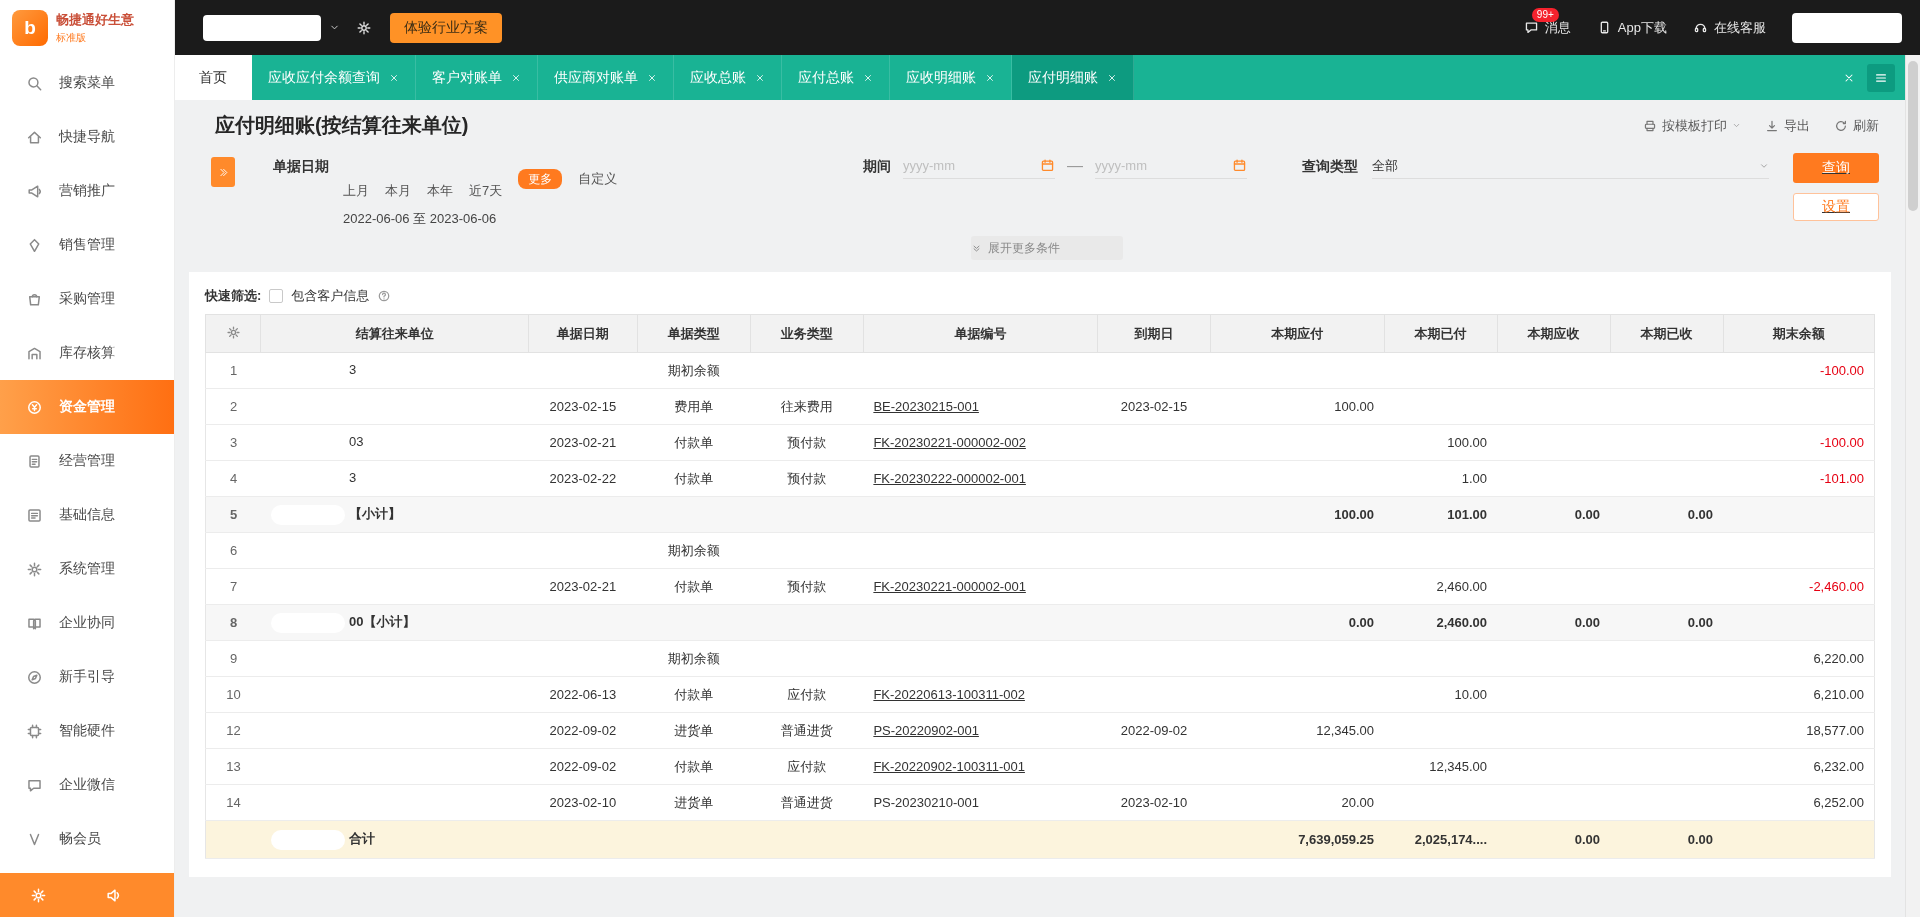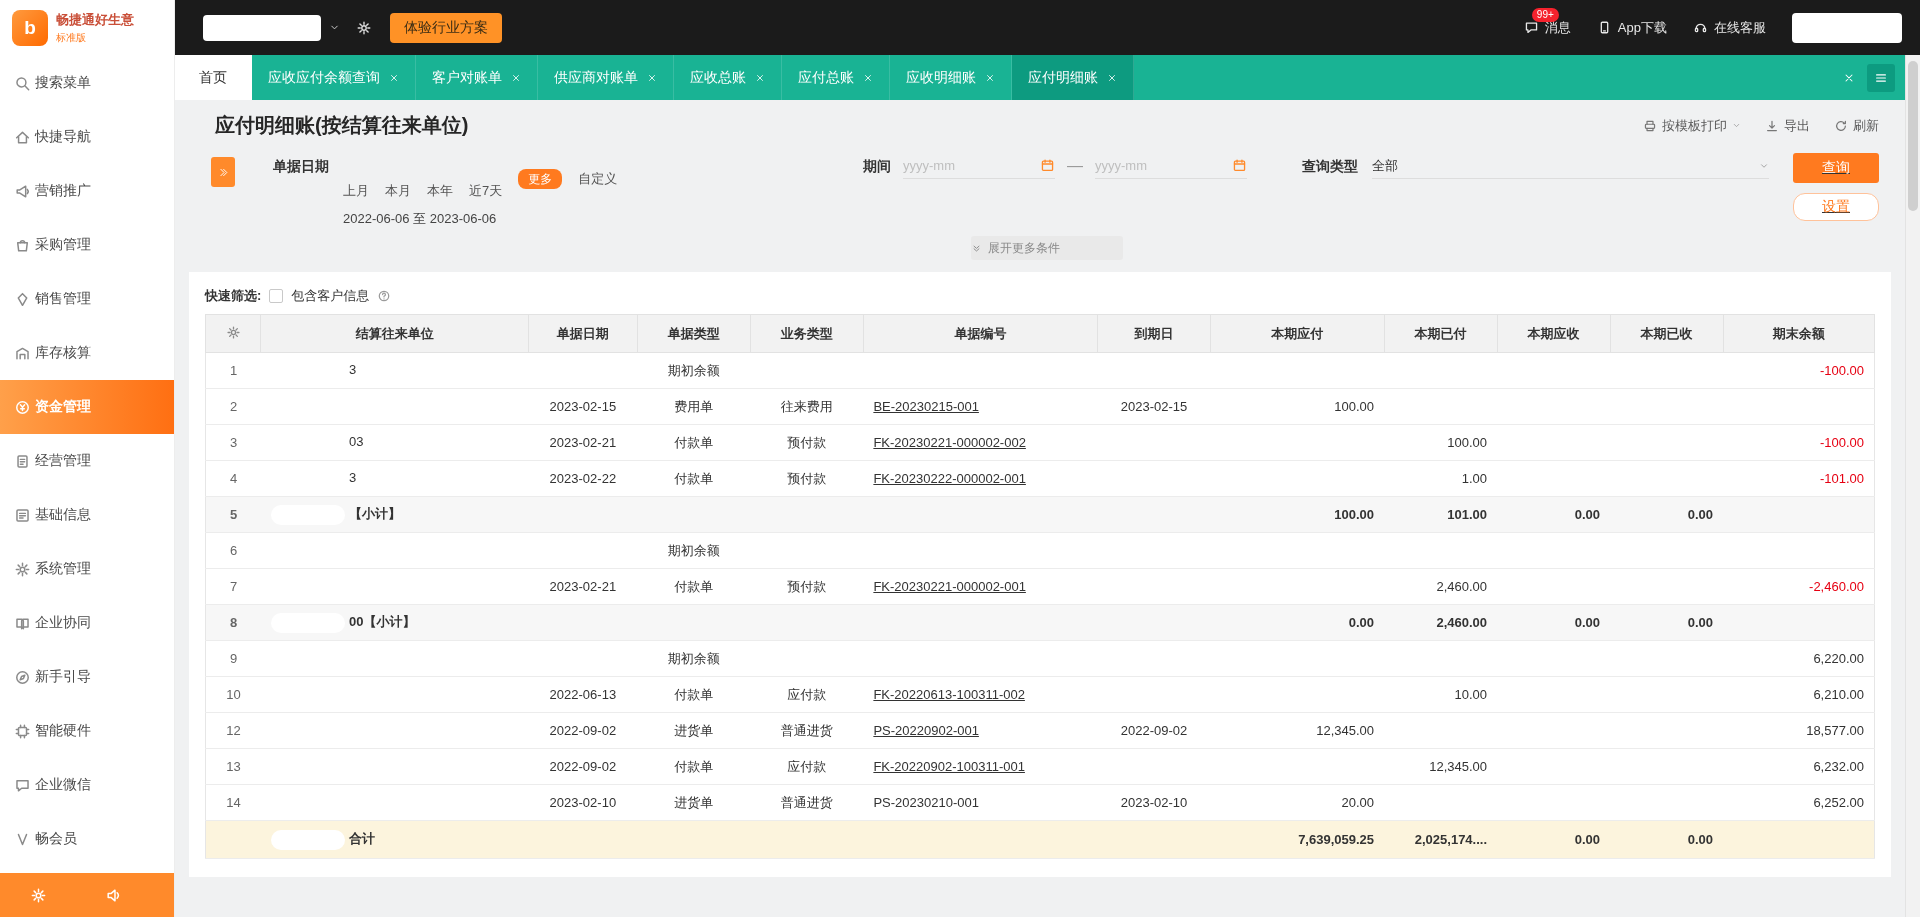--- a/index.html
+++ b/index.html
@@ -14,21 +14,21 @@
   
   .sidebar{ position:absolute; left:0; top:0; width:175px; height:917px; background:#fff;
     display:flex; flex-direction:column; z-index:20; border-right:1px solid #ededed;}
   .brand{ height:56px; display:flex; align-items:center; gap:8px; padding:0 8px 0 12px; }
   .brand-logo{ width:36px; height:36px; border-radius:8px; flex:none;
     background:linear-gradient(135deg,#ff9a3e,#ff6a00); color:#fff; display:flex;
     align-items:center; justify-content:center; font-size:19px; font-weight:bold;}
   .brand-name{ font-size:13px; font-weight:bold; color:#c94f38; white-space:nowrap;}
   .brand-edition{ font-size:10px; color:#ff7a1f; margin-top:2px;}
   #sideNav{ flex:1; overflow:hidden; }
-  .side-item{ height:54px; display:flex; align-items:center; gap:4px; padding-left:14px;
+  .side-item{ height:54px; display:flex; align-items:center; gap:16px; padding-left:26px;
     font-size:14px; color:#4a4a4a; cursor:pointer; white-space:nowrap;}
   .side-item .ic-slot{ font-size:17px; color:#8a8a8a;}
   .side-item.active{ background:linear-gradient(90deg,#ffa04a,#ff6f12); color:#fff; font-weight:bold;}
   .side-item.active .ic-slot{ color:#fff;}
   .side-bottom{ height:44px; background:#ff8a2b; display:flex; align-items:center;
     gap:58px; padding-left:30px;}
   .side-bottom .ic-slot{ font-size:17px; color:#fff; cursor:pointer;}
 
   
   .topbar{ position:absolute; left:175px; right:0; top:0; height:55px; background:#1b1b1b;
@@ -91,21 +91,21 @@
   .cal{ color:#ff8a2b; font-size:15px; cursor:pointer;}
   .dash{ color:#999;}
   .f-qtype{ flex:1; display:flex; align-items:center; gap:14px; margin-left:55px;}
   .qtype-select{ flex:1; max-width:420px; height:26px; border-bottom:1px solid #ddd; display:flex;
     align-items:center; justify-content:space-between; font-size:13px; color:#333; cursor:pointer;}
   .qtype-select .ic-slot{ font-size:10px; color:#999;}
   .f-buttons{ display:flex; flex-direction:column; gap:10px; margin-left:24px;text-decoration:underline;}
   .btn-query{ width:86px; height:30px; background:#ff7a1f; color:#fff; border:none; border-radius:3px;
     font-size:14px; cursor:pointer; font-family:inherit;}
   .btn-settings{ width:86px; height:28px; background:#fff; color:#ff7a1f; border:1px solid #ffc29a;
-    border-radius:12px; font-size:14px; cursor:pointer; font-family:inherit;}
+    border-radius:3px; font-size:14px; cursor:pointer; font-family:inherit;}
   .expand-more{ width:152px; height:24px; margin:8px auto 0; background:#e9e9e9; color:#8a8a8a;
     font-size:12px; display:flex; align-items:center; gap:6px;
     border-radius:3px; cursor:pointer;}
   .expand-more .ic-slot{ font-size:11px;}
 
   
   .card{ margin:12px 14px 0; background:#fff; padding:6px 16px 18px;}
   .quickfilter{ display:flex; align-items:center; gap:8px; height:36px; font-size:13px; color:#333;}
   .qf-label{ font-weight:bold;}
   .checkbox{ width:14px; height:14px; border:1px solid #c9c9c9; border-radius:2px; background:#fff; cursor:pointer;}
@@ -165,33 +165,33 @@
           <svg class="ic" viewBox="0 0 16 16" fill="none" stroke="currentColor" stroke-width="1.4" stroke-linecap="round" stroke-linejoin="round">
             <path d="M3 6.5h2.5L11 3v10L5.5 9.5H3z"></path>
             <path d="M12.5 6a3 3 0 010 4"></path>
           </svg>
         </span>
         <span class="side-label">营销推广</span>
       </div>
       <div class="side-item">
         <span class="ic-slot">
           <svg class="ic" viewBox="0 0 16 16" fill="none" stroke="currentColor" stroke-width="1.4" stroke-linecap="round" stroke-linejoin="round">
+            <path d="M8 2.5L12 6.5 8 13.5 4 6.5z"></path>
+          </svg>
+        </span>
+        <span class="side-label">销售管理</span>
+      </div>
+      <div class="side-item">
+        <span class="ic-slot">
+          <svg class="ic" viewBox="0 0 16 16" fill="none" stroke="currentColor" stroke-width="1.4" stroke-linecap="round" stroke-linejoin="round">
             <path d="M3.5 5.5h9L11.6 13H4.4z"></path>
             <path d="M6 5.5a2 2 0 014 0"></path>
           </svg>
         </span>
         <span class="side-label">采购管理</span>
-      </div>
-      <div class="side-item">
-        <span class="ic-slot">
-          <svg class="ic" viewBox="0 0 16 16" fill="none" stroke="currentColor" stroke-width="1.4" stroke-linecap="round" stroke-linejoin="round">
-            <path d="M8 2.5L12 6.5 8 13.5 4 6.5z"></path>
-          </svg>
-        </span>
-        <span class="side-label">销售管理</span>
       </div>
       <div class="side-item">
         <span class="ic-slot">
           <svg class="ic" viewBox="0 0 16 16" fill="none" stroke="currentColor" stroke-width="1.4" stroke-linecap="round" stroke-linejoin="round">
             <path d="M2.8 13V6.2L8 3.2l5.2 3V13"></path>
             <path d="M5.8 13V9h4.4v4"></path>
           </svg>
         </span>
         <span class="side-label">库存核算</span>
       </div>

